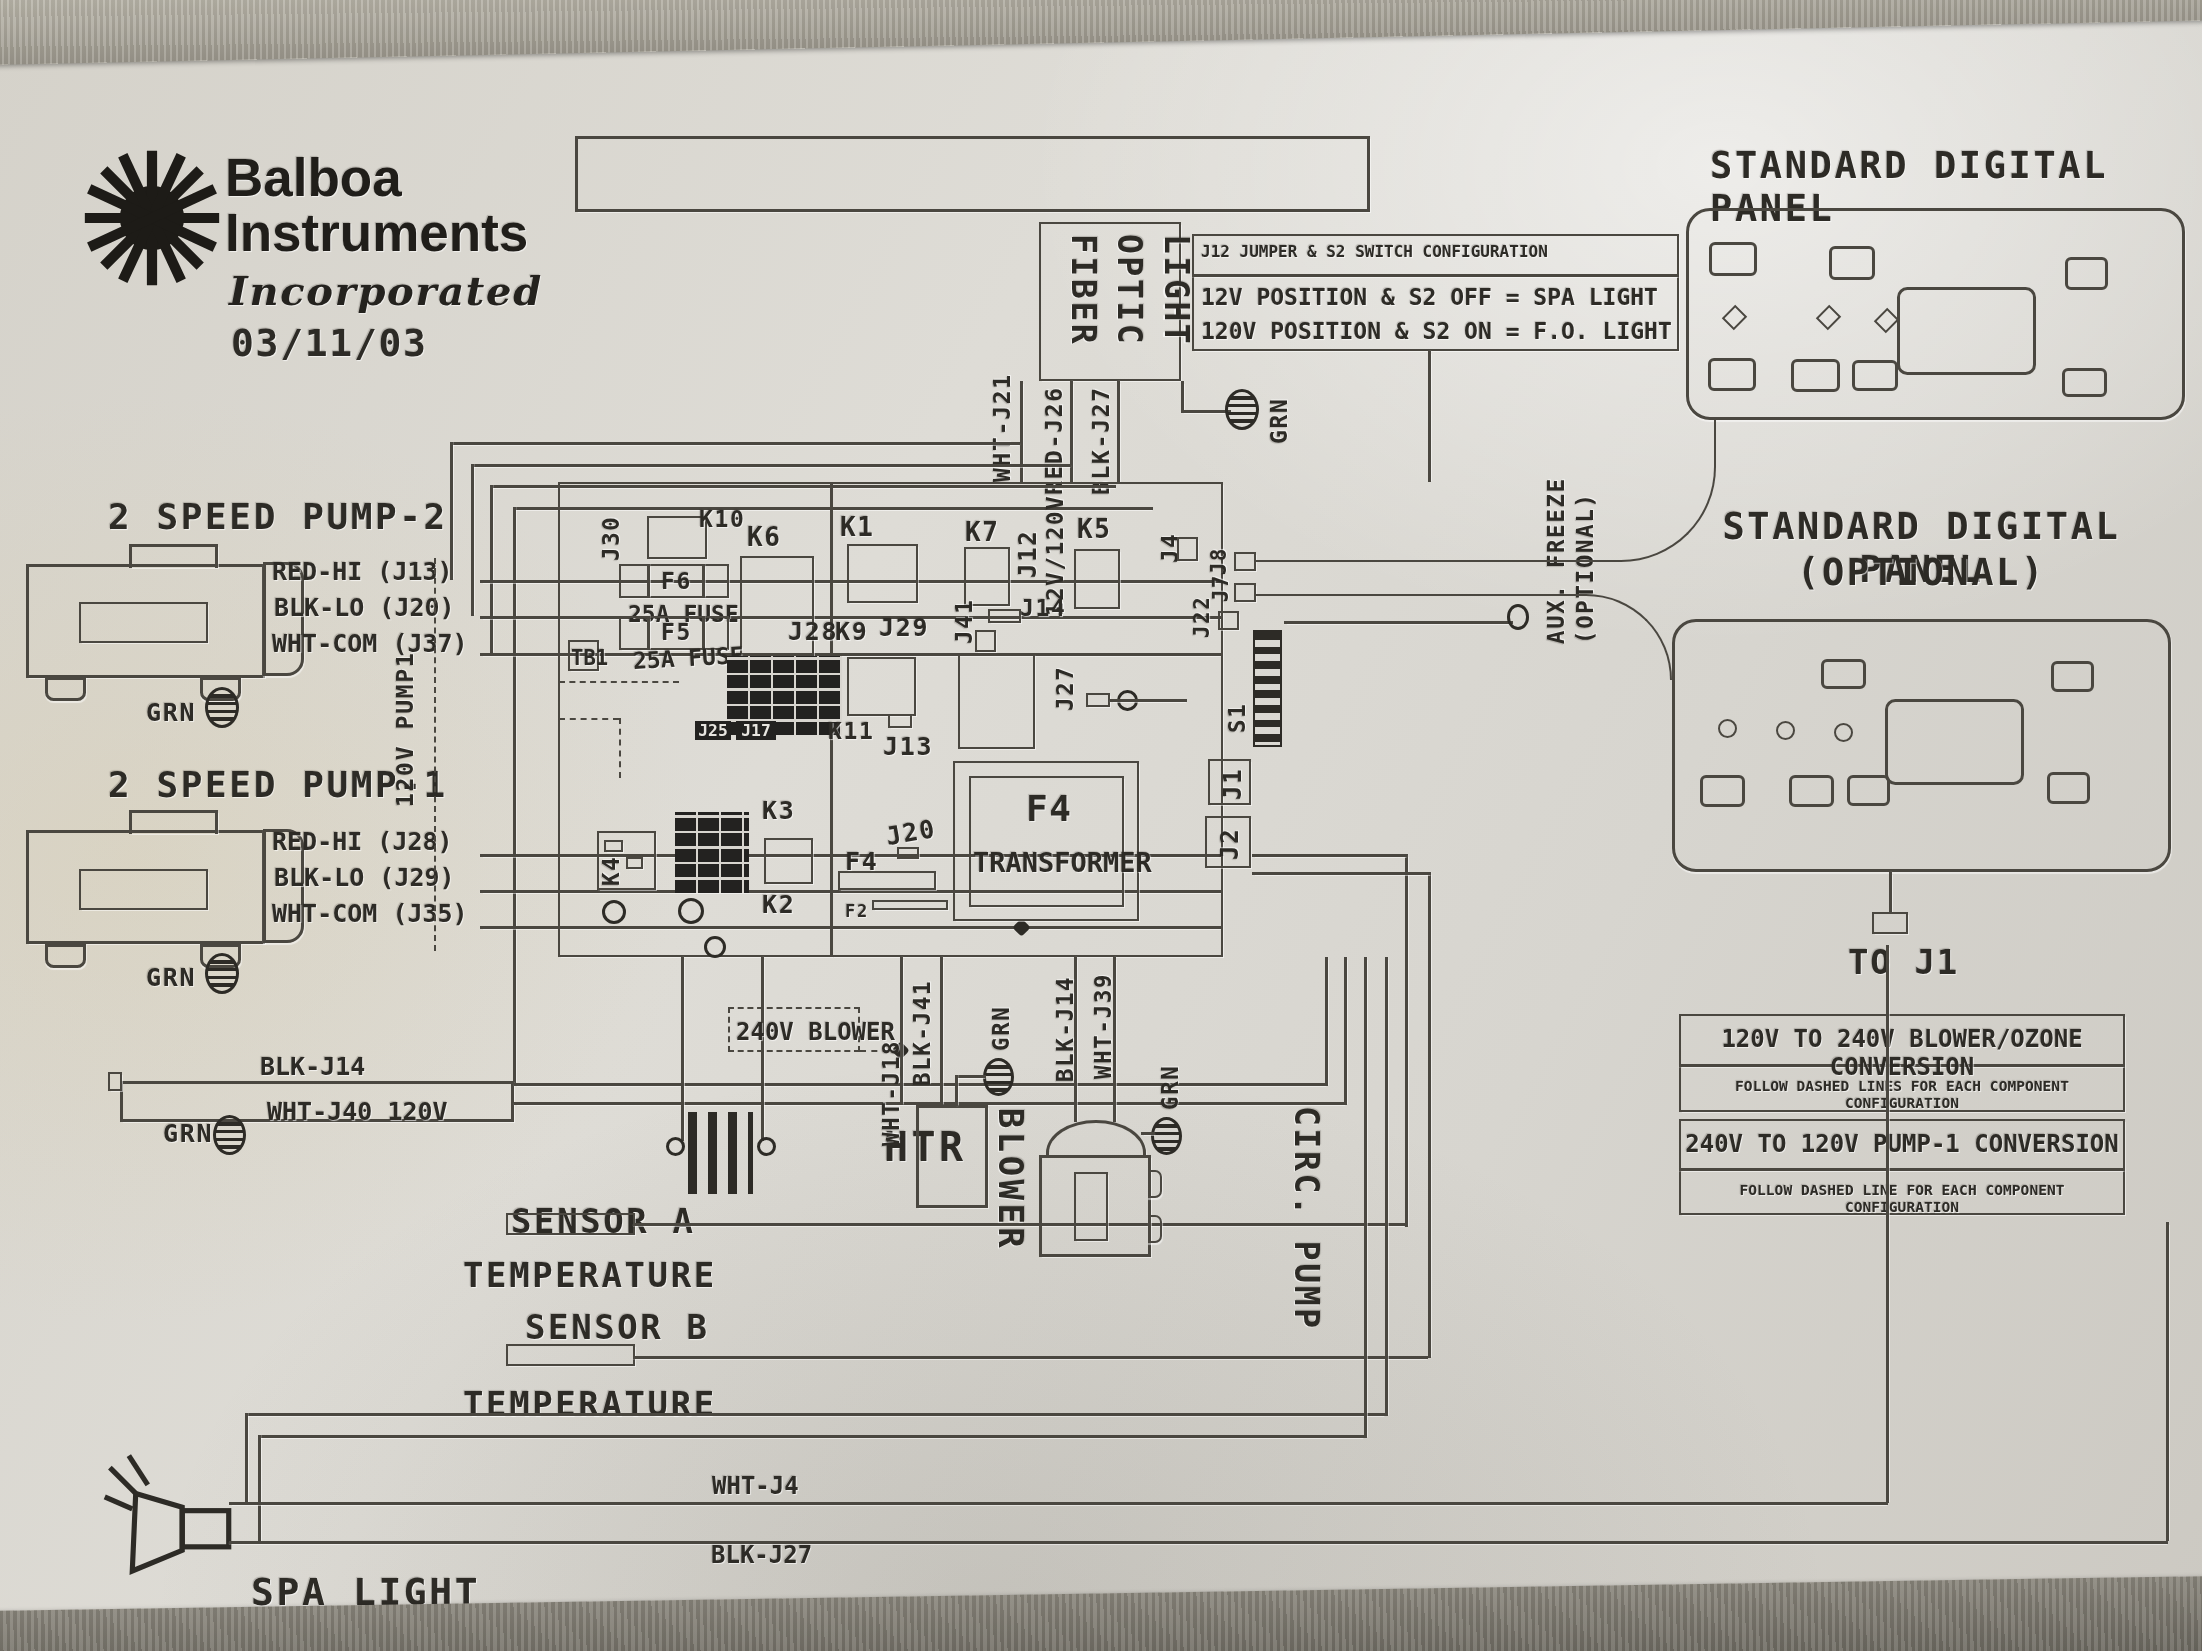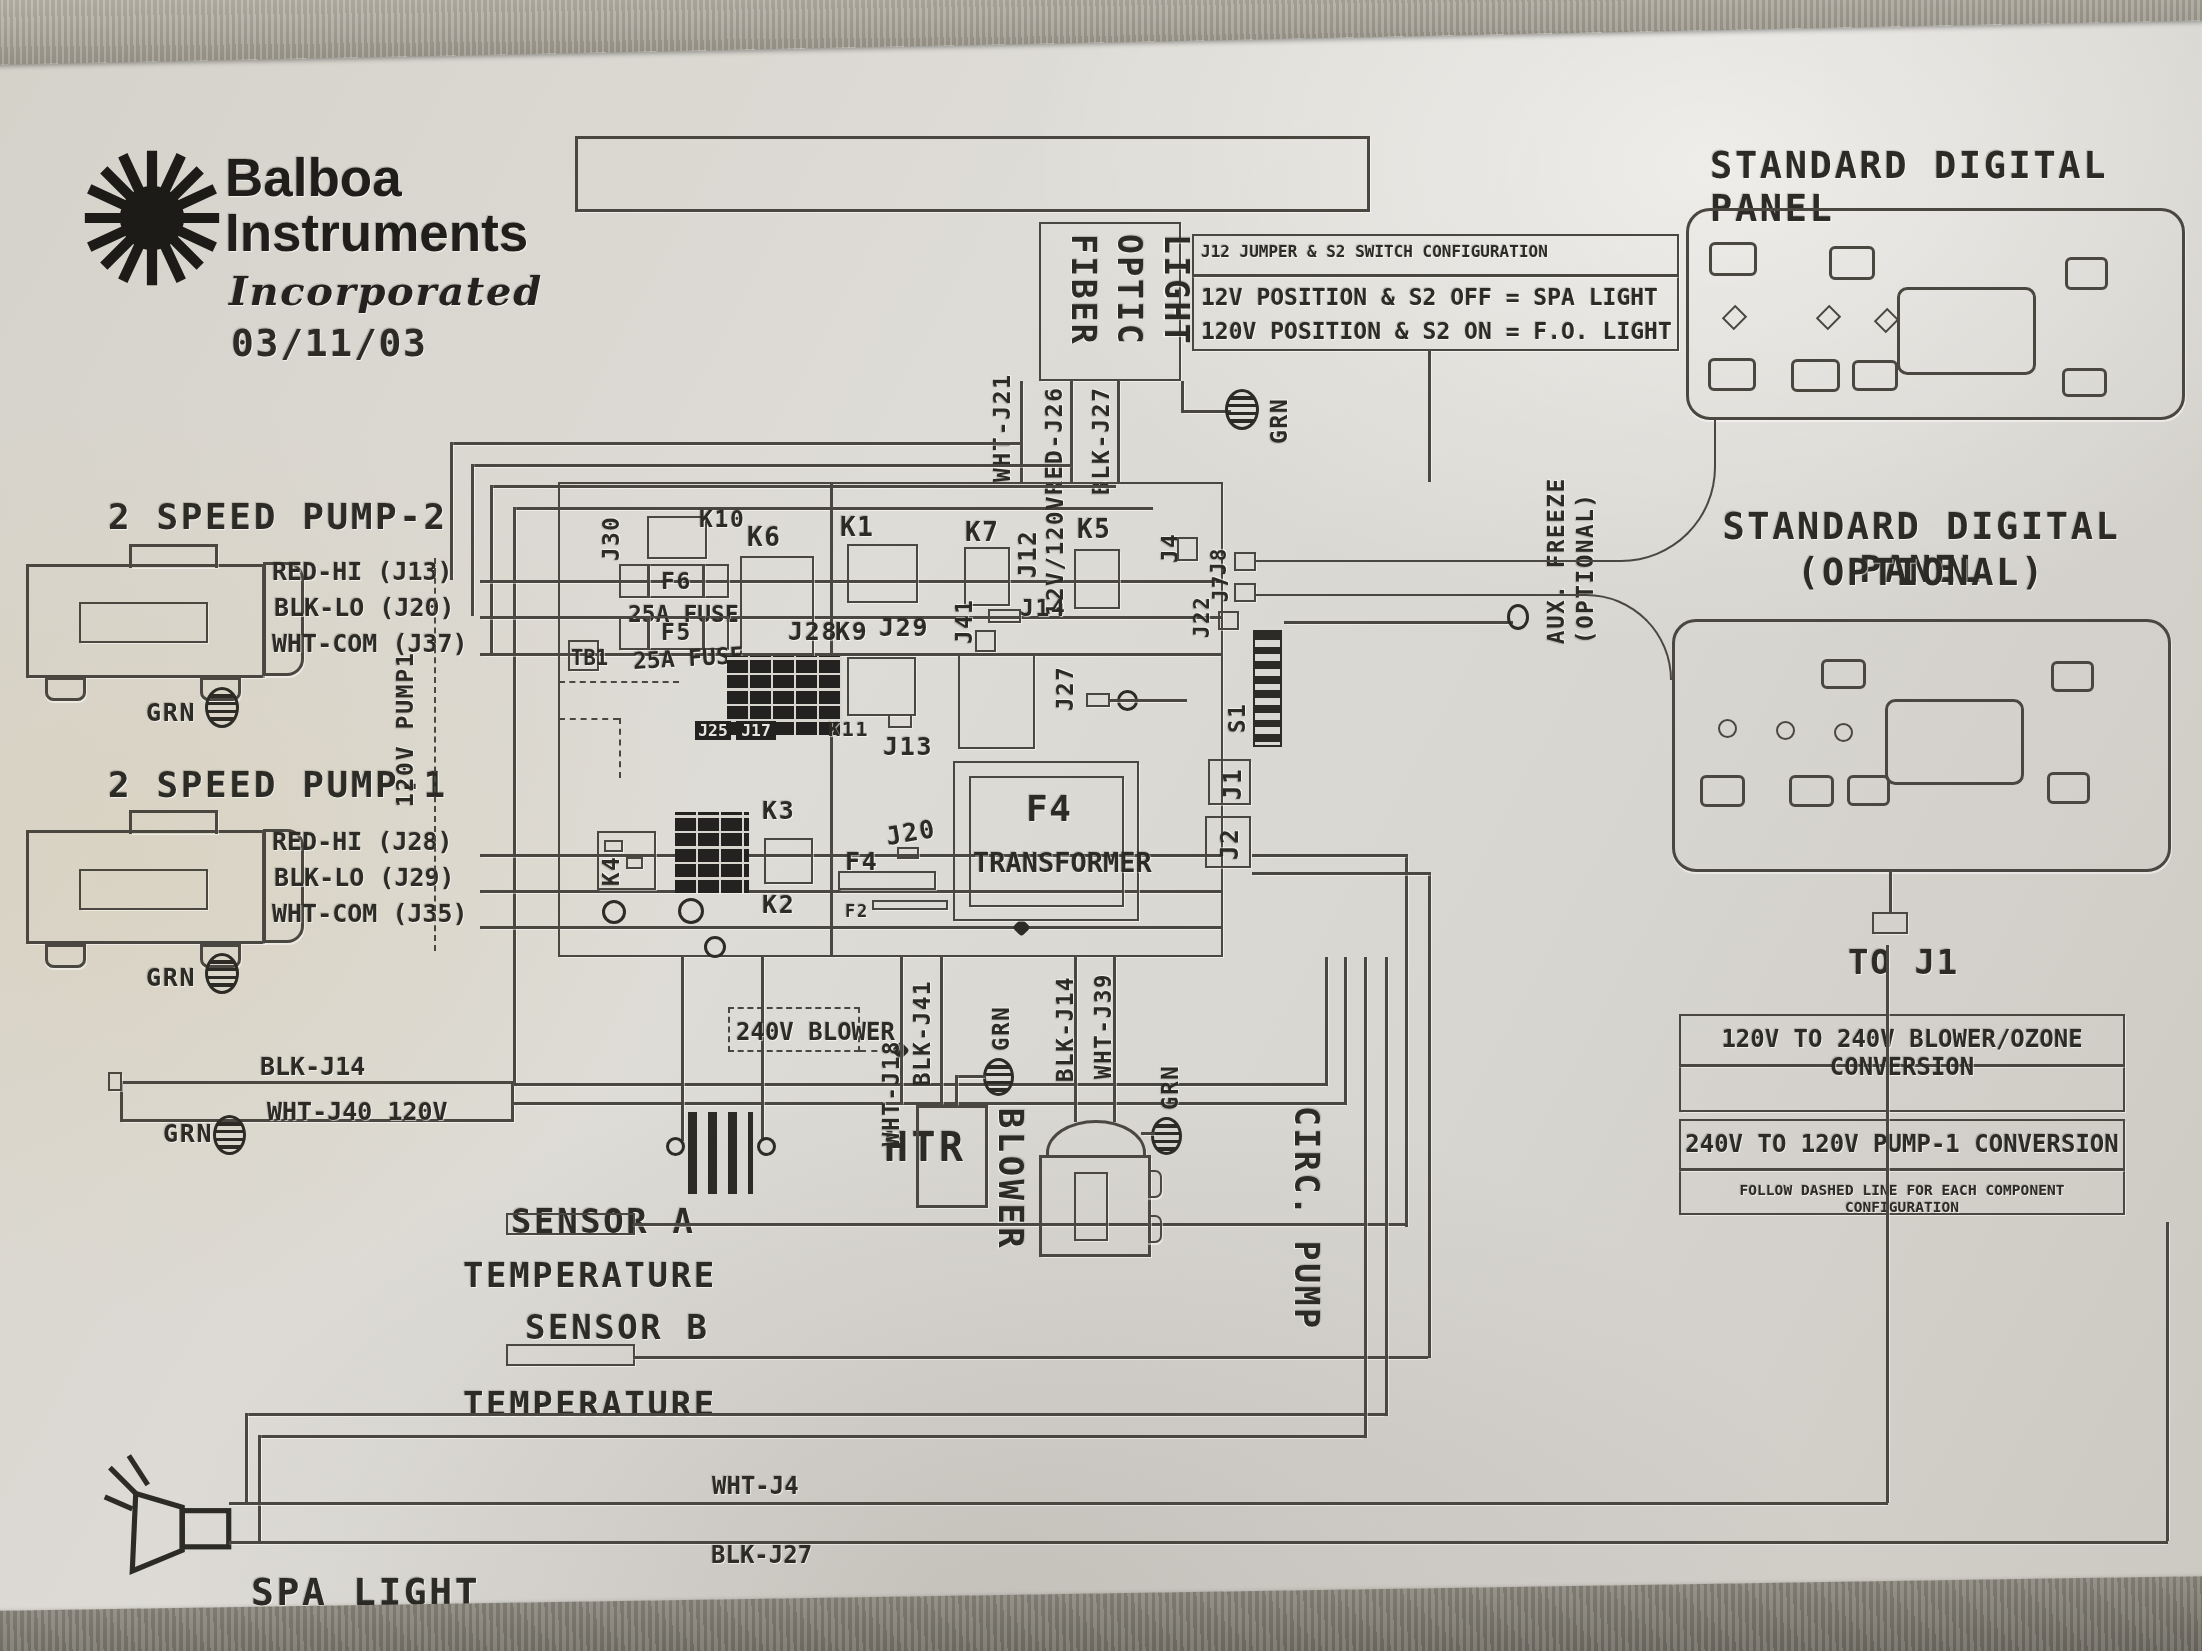--- a/index.html
+++ b/index.html
@@ -123,20 +123,21 @@
     <div class="btn" style="left:172px;top:153px;width:43px;height:31px;"></div>
     <div class="btn" style="left:372px;top:150px;width:43px;height:32px;"></div>
   </div>
   <div class="wv" style="left:1889px;top:872px;height:41px;"></div>
   <div class="box" style="left:1872px;top:912px;width:36px;height:22.4px;"></div>
   <div class="t" style="left:1848px;top:943px;font-size:34px;">TO J1</div>
 
   <div class="box" style="left:1679px;top:1014px;width:446px;height:98px;"></div>
   <div class="wh" style="left:1679px;top:1064px;width:446px;"></div>
   <div class="t" style="left:1679px;top:1026px;width:446px;text-align:center;font-size:24px;letter-spacing:0;">120V TO 240V BLOWER/OZONE CONVERSION</div>
+  <div class="t" style="left:1679px;top:1078px;width:446px;text-align:center;font-size:14.6px;letter-spacing:0;">FOLLOW DASHED LINES FOR EACH COMPONENT CONFIGURATION</div>
   <div class="box" style="left:1679px;top:1119px;width:446px;height:96px;"></div>
   <div class="wh" style="left:1679px;top:1168px;width:446px;"></div>
   <div class="t" style="left:1679px;top:1131px;width:446px;text-align:center;font-size:24px;letter-spacing:0;">240V TO 120V PUMP-1 CONVERSION</div>
   <div class="t" style="left:1679px;top:1182px;width:446px;text-align:center;font-size:14.6px;letter-spacing:0;">FOLLOW DASHED LINE FOR EACH COMPONENT CONFIGURATION</div>
 
   <div class="box" style="left:1039px;top:222px;width:142px;height:159px;"></div>
   <div class="t vtd" style="left:1060px;top:234px;font-size:33px;line-height:1.4;letter-spacing:2.6px;">FIBER
 OPTIC
 LIGHT</div>
   <div class="wv" style="left:1020px;top:381px;height:103px;"></div>
@@ -236,21 +237,21 @@
   <div class="t" style="left:879px;top:614px;font-size:25px;">J29</div>
   <div class="dh" style="left:559px;top:681px;width:120px;"></div>
   <div class="dh" style="left:559px;top:718px;width:60px;"></div>
   <div class="dv" style="left:619px;top:718px;height:60px;"></div>
 
   <div class="tg" style="left:727px;top:656px;width:115px;height:79px;"></div>
   <div class="chip" style="left:695px;top:721px;width:36px;height:19px;">J25</div>
   <div class="chip" style="left:736px;top:721px;width:40px;height:19px;">J17</div>
   <div class="tg" style="left:675px;top:812px;width:74px;height:81px;"></div>
 
-  <div class="t" style="left:828px;top:718px;font-size:20px;">K11</div>
+  <div class="t" style="left:828px;top:718px;font-size:23px;">K11</div>
   <div class="box" style="left:847px;top:657px;width:69px;height:59px;"></div>
   <div class="box" style="left:888px;top:714px;width:24px;height:13.8px;"></div>
   <div class="t" style="left:883px;top:733px;font-size:25px;">J13</div>
 
   <div class="box" style="left:597px;top:831px;width:59px;height:59px;"></div>
   <div class="box" style="left:604px;top:840px;width:19px;height:12px;"></div>
   <div class="box" style="left:626px;top:857px;width:17px;height:12px;"></div>
   <div class="t vt" style="left:599px;top:886px;font-size:22.4px;">K4</div>
   <div class="t" style="left:762px;top:797px;font-size:25px;">K3</div>
   <div class="box" style="left:764px;top:838px;width:49px;height:46px;"></div>

